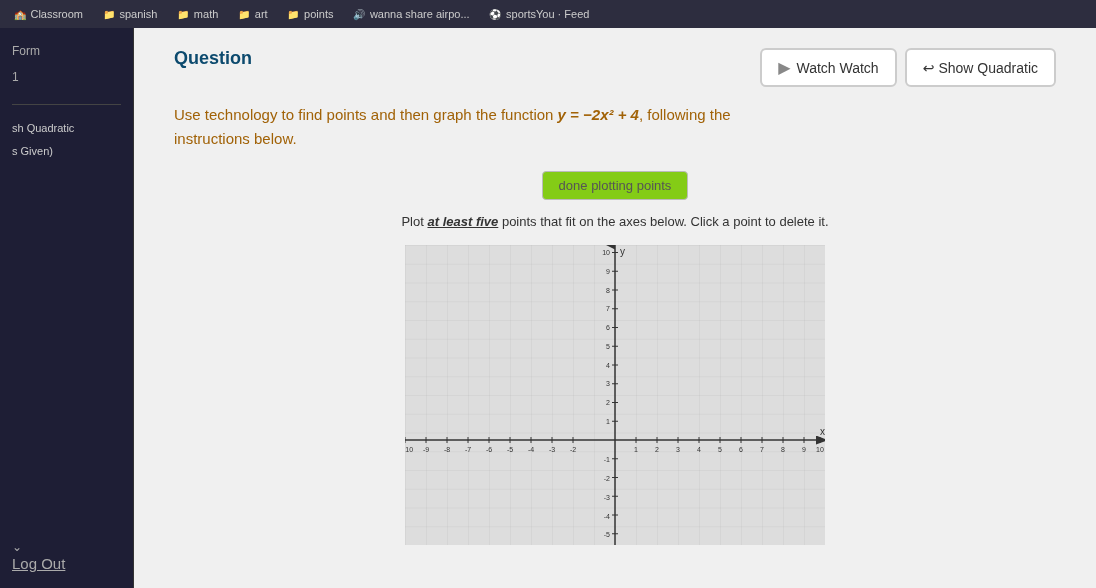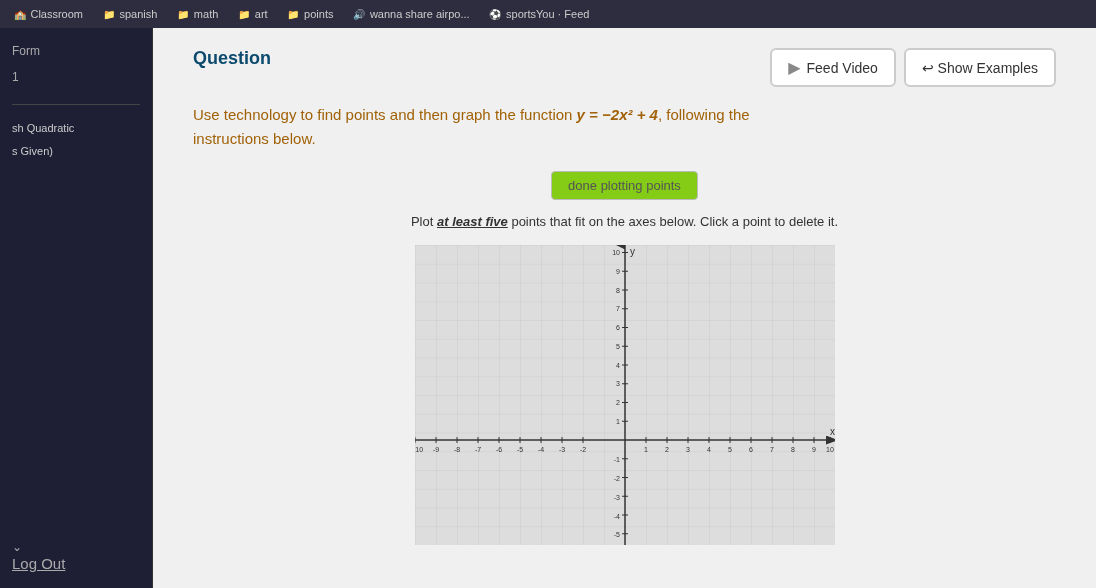--- a/index.html
+++ b/index.html
@@ -38,21 +38,21 @@
 
     
     .main-container {
       display: flex;
       height: calc(588px - 28px);
       background: #1a1a2e;
     }
 
     
     .sidebar {
-      width: 153px;
+      width: 134px;
       background: #1e1e35;
       display: flex;
       flex-direction: column;
       padding: 16px 12px;
       gap: 8px;
       border-right: 1px solid #333;
     }
     .sidebar-label {
       color: #aaa;
       font-size: 12px;
@@ -235,25 +235,25 @@
     </div>
   </div>
 
   <div class="content-area">
 
     <div class="header-row">
       <div class="question-label">Question</div>
       <div class="button-group">
         <button class="btn btn-watch">
           <span class="watch-icon">▶</span>
-          <span>Feed Video</span>
+          <span>Watch Watch</span>
         </button>
         <button class="btn btn-examples">
           <span>↩</span>
-          <span>Show Examples</span>
+          <span>Show Quadratic</span>
         </button>
       </div>
     </div>
 
     <div class="question-text">
       <span>Use technology to find points and then graph the function </span><span class="math-formula">y = −2x² + 4</span><span>, following the</span><br>
       <span>instructions below.</span>
     </div>
 
     <div class="done-btn-container">

